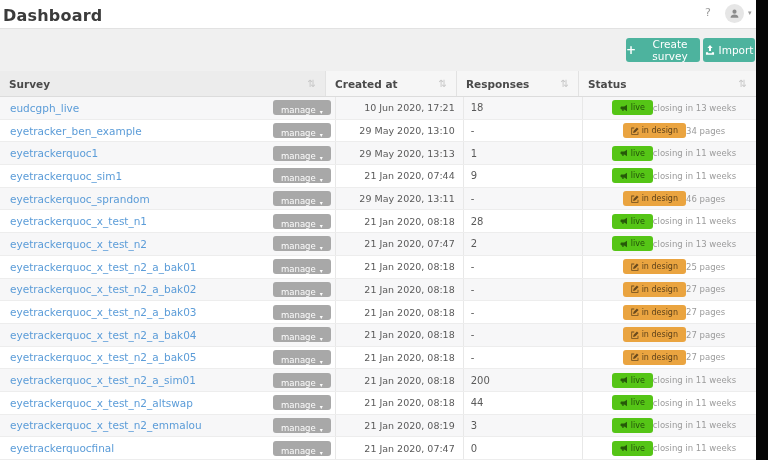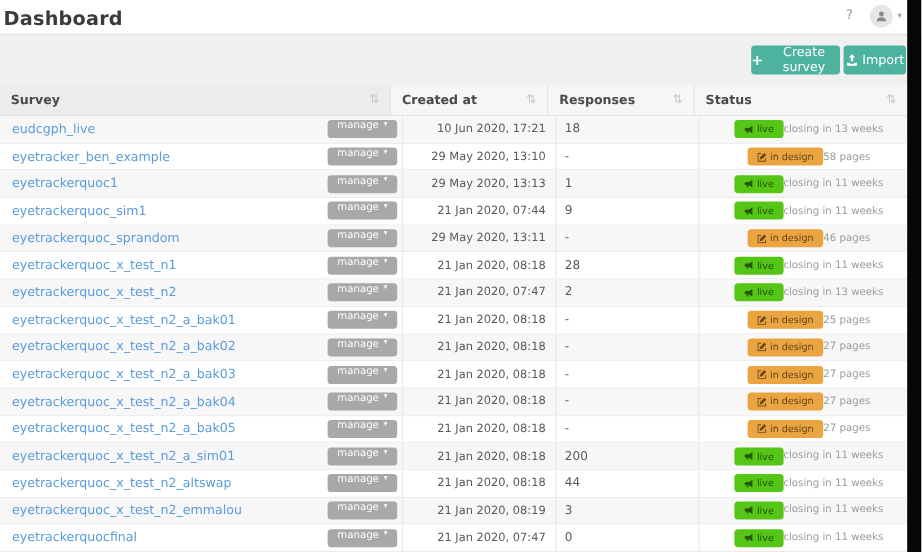--- a/index.html
+++ b/index.html
@@ -43,21 +43,21 @@
   .cell { display:flex; align-items:center; border-right:1px solid #e8e8e8; overflow:hidden; }
   .cell:last-child { border-right:none; }
   .c-survey { width:344px; justify-content:space-between; padding:0 4px 0 10px; }
   .c-created { width:131px; justify-content:flex-end; padding-right:8px;
     font-size:9.5px; color:#5a5a5a; }
   .c-resp { width:122px; padding-left:7px; font-size:10px; color:#5a5a5a; }
   .c-status { width:177px; justify-content:center; padding:0 7px 0 16px; }
   .slink { font-size:10.5px; color:#5b9cd8; text-decoration:none; cursor:pointer; white-space:nowrap; }
   .manage { border:none; border-radius:3px; background:#a8a8a8; color:#fdfdfd;
     font-size:8.5px; font-family:inherit; height:15px; padding:0 8px;
-    display:flex; align-items:flex-start; gap:4px; cursor:pointer; }
+    display:flex; align-items:flex-end; gap:4px; cursor:pointer; }
   .manage .mcaret { font-size:6px; }
   .badge { display:inline-flex; align-items:center; gap:3px; height:15px;
     border-radius:3px; padding:0 8px; font-size:8px; color:rgba(0,0,0,0.62); white-space:nowrap; }
   .badge svg { width:8px; height:8px; fill:rgba(0,0,0,0.55); }
   .badge-live { background:#55c516; }
   .badge-design { background:#eaa440; }
   .note { font-size:8.5px; color:#9b9b9b; white-space:nowrap; }
   
   .edge-strip { position:absolute; top:0; left:756px; width:12px; height:460px; background:#060606; }
 </style>
@@ -143,21 +143,21 @@
     <div class="cell c-resp">-</div>
     <div class="cell c-status">
       <span class="badge badge-design">
 
         <svg class="icon-design" viewBox="0 0 16 16">
           <path d="M11.8 0.8 L15.2 4.2 L8.2 11.2 L4.2 12 L5 7.8 Z"></path>
           <path d="M13.2 9.5 V13.8 H2.2 V2.8 H6.5 V1.2 H0.6 V15.4 H14.8 V9.5 Z"></path>
         </svg>
         <span>in design</span>
       </span>
-      <span class="note">58 pages</span>
+      <span class="note">34 pages</span>
     </div>
   </div>
         <div class="trow odd">
     <div class="cell c-survey">
       <a class="slink">eyetrackerquoc1</a>
       <button class="manage">
         <span>manage</span>
         <span class="mcaret">▾</span>
       </button>
     </div>

